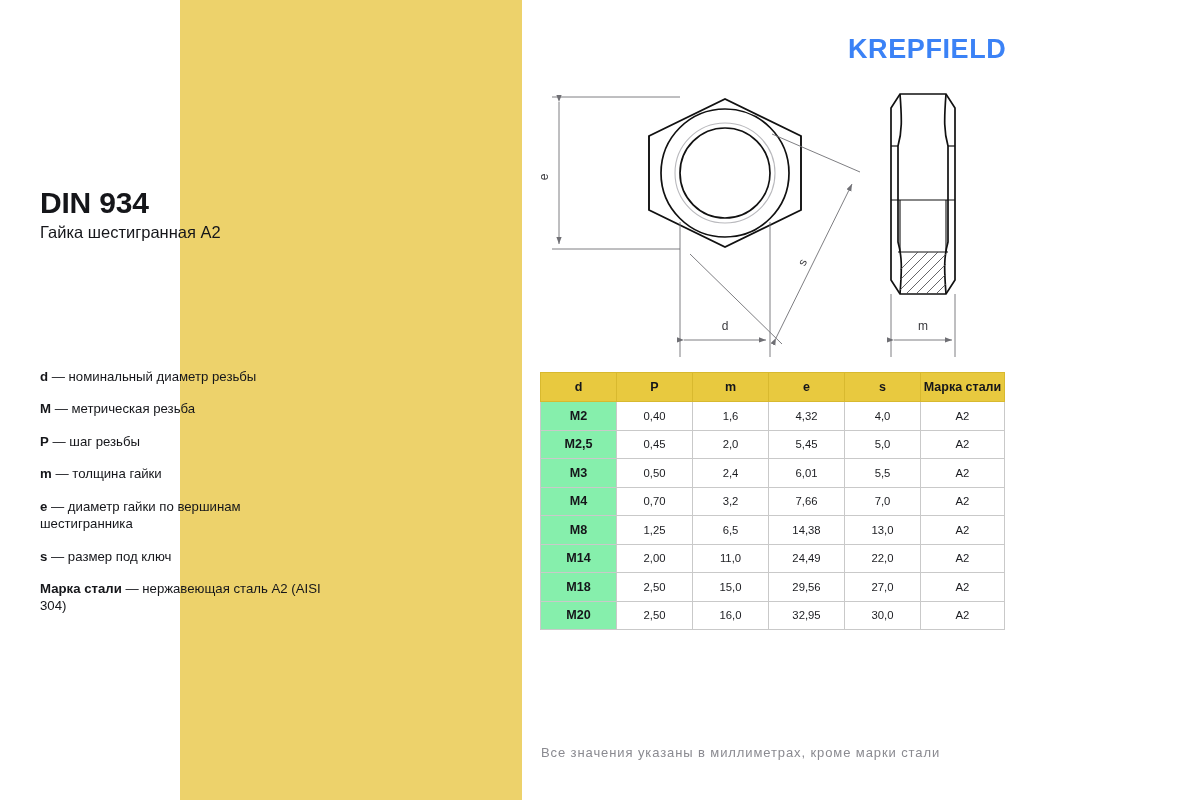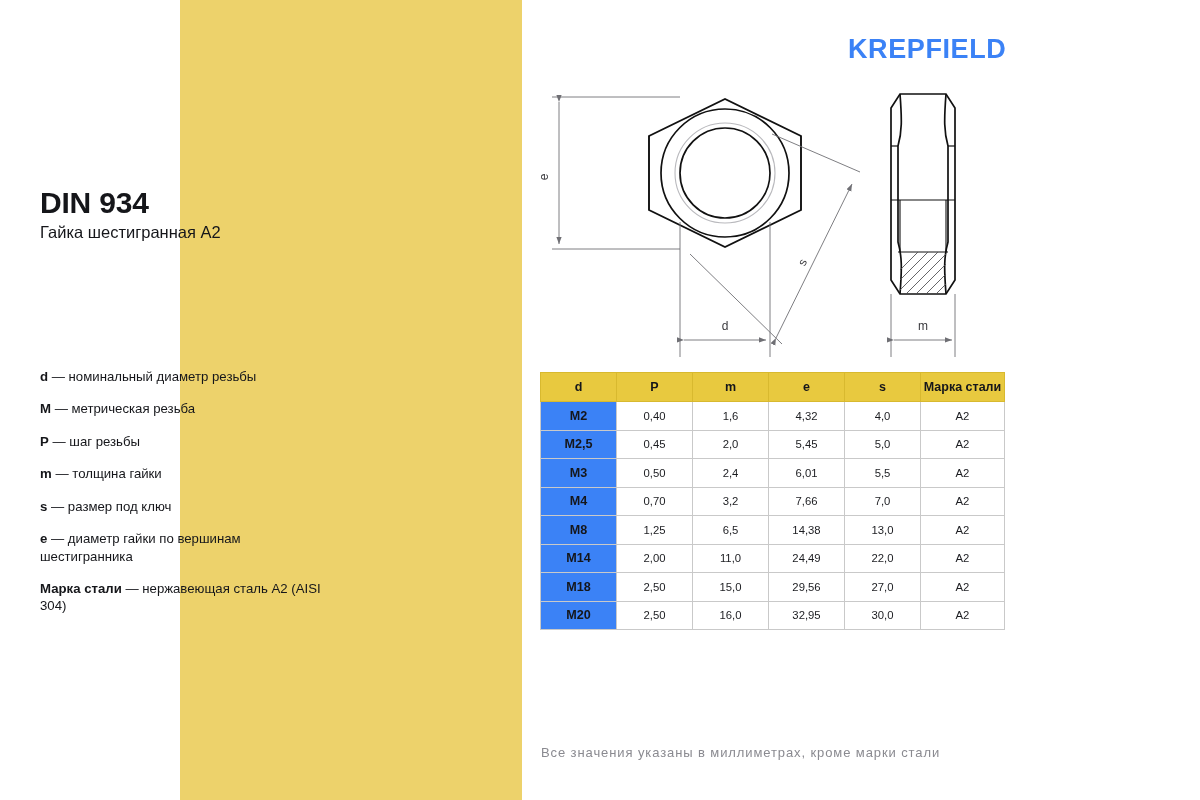--- a/index.html
+++ b/index.html
@@ -118,21 +118,21 @@
     border-color: #d8b92f;
     height: 28px;
   }
   table#spec-table tbody td {
     background: #ffffff;
     color: #1b1c20;
     font-size: 11.3px;
     font-weight: normal;
   }
   table#spec-table tbody td.col-d {
-    background: #3b82f6;
+    background: #86efac;
     font-size: 12.6px;
     font-weight: bold;
     color: #15161a;
   }
   
   col.c-d     { width: 76px; }
   col.c-p     { width: 76px; }
   col.c-m     { width: 76px; }
   col.c-e     { width: 76px; }
   col.c-s     { width: 76px; }
@@ -167,24 +167,24 @@
   <div class="legend-item">
     <span class="legend-key">M</span><span> — метрическая резьба</span>
   </div>
   <div class="legend-item">
     <span class="legend-key">P</span><span> — шаг резьбы</span>
   </div>
   <div class="legend-item">
     <span class="legend-key">m</span><span> — толщина гайки</span>
   </div>
   <div class="legend-item">
+    <span class="legend-key">e</span><span> — диаметр гайки по вершинам шестигранника</span>
+  </div>
+  <div class="legend-item">
     <span class="legend-key">s</span><span> — размер под ключ</span>
-  </div>
-  <div class="legend-item">
-    <span class="legend-key">e</span><span> — диаметр гайки по вершинам шестигранника</span>
   </div>
   <div class="legend-item">
     <span class="legend-key">Марка стали</span><span> — нержавеющая сталь A2 (AISI 304)</span>
   </div>
 </div>
 
 <div id="brand">KREPFIELD</div>
 
 <div id="drawings">
   <svg width="500" height="290" viewBox="0 0 500 290" xmlns="http://www.w3.org/2000/svg">

